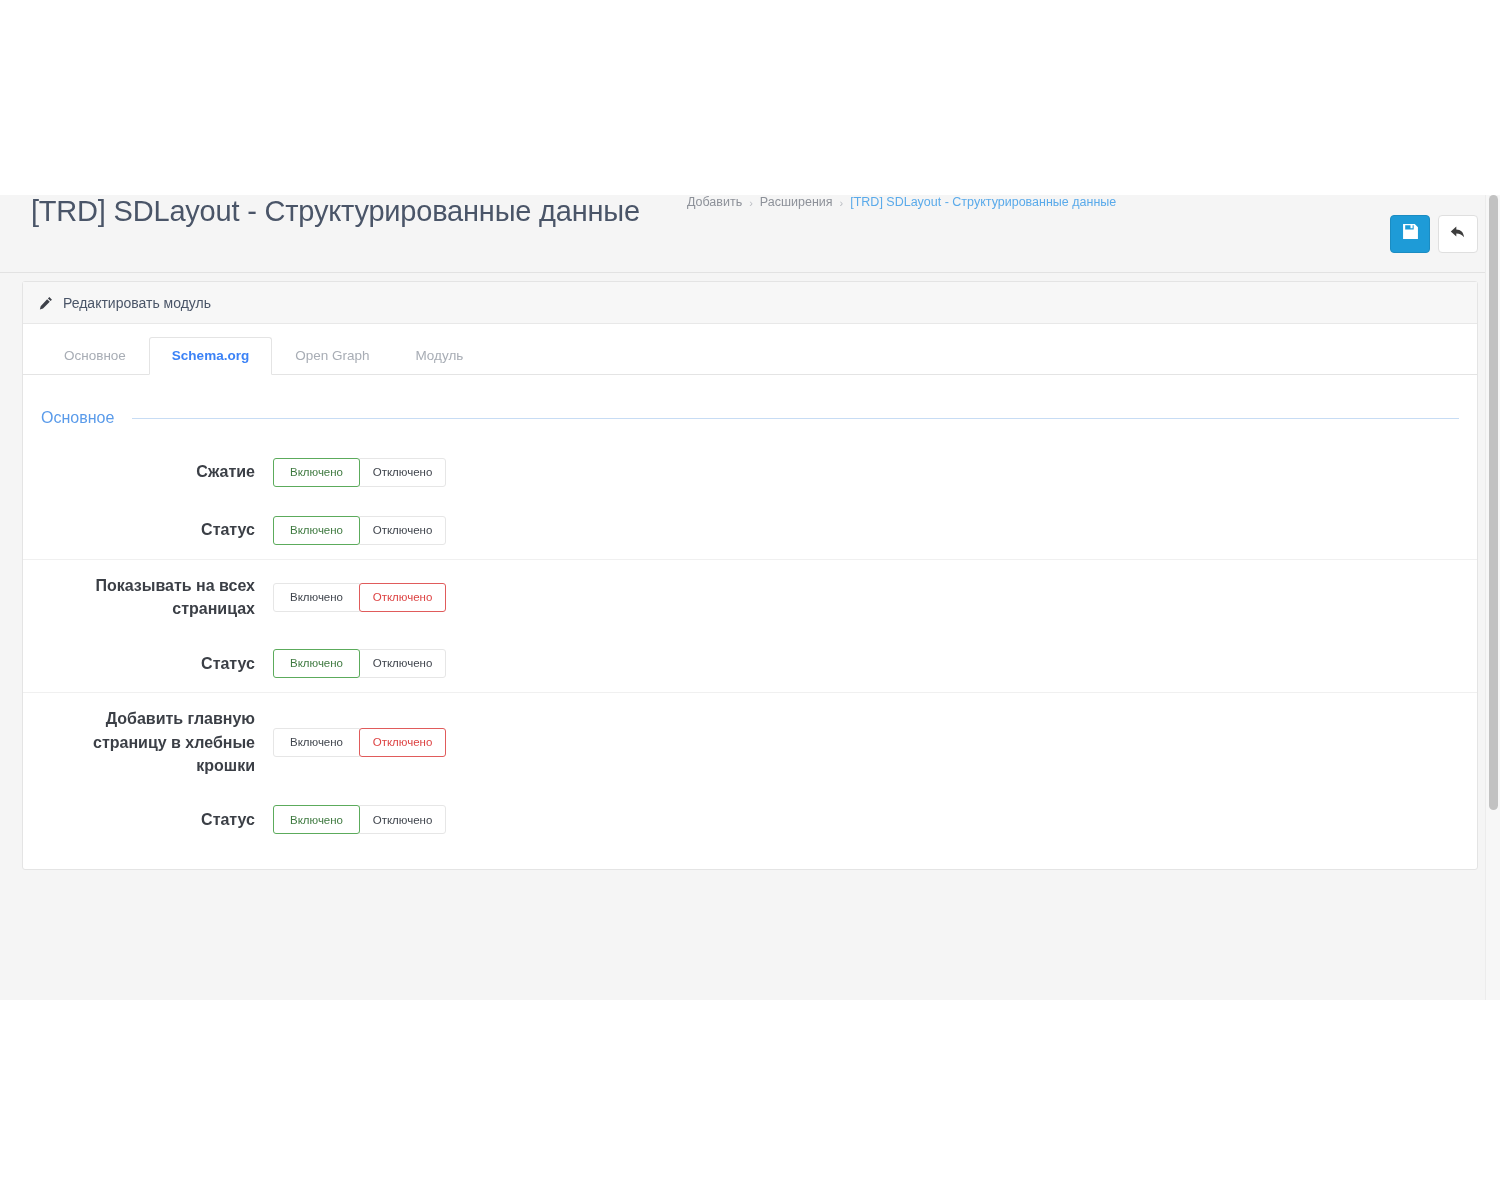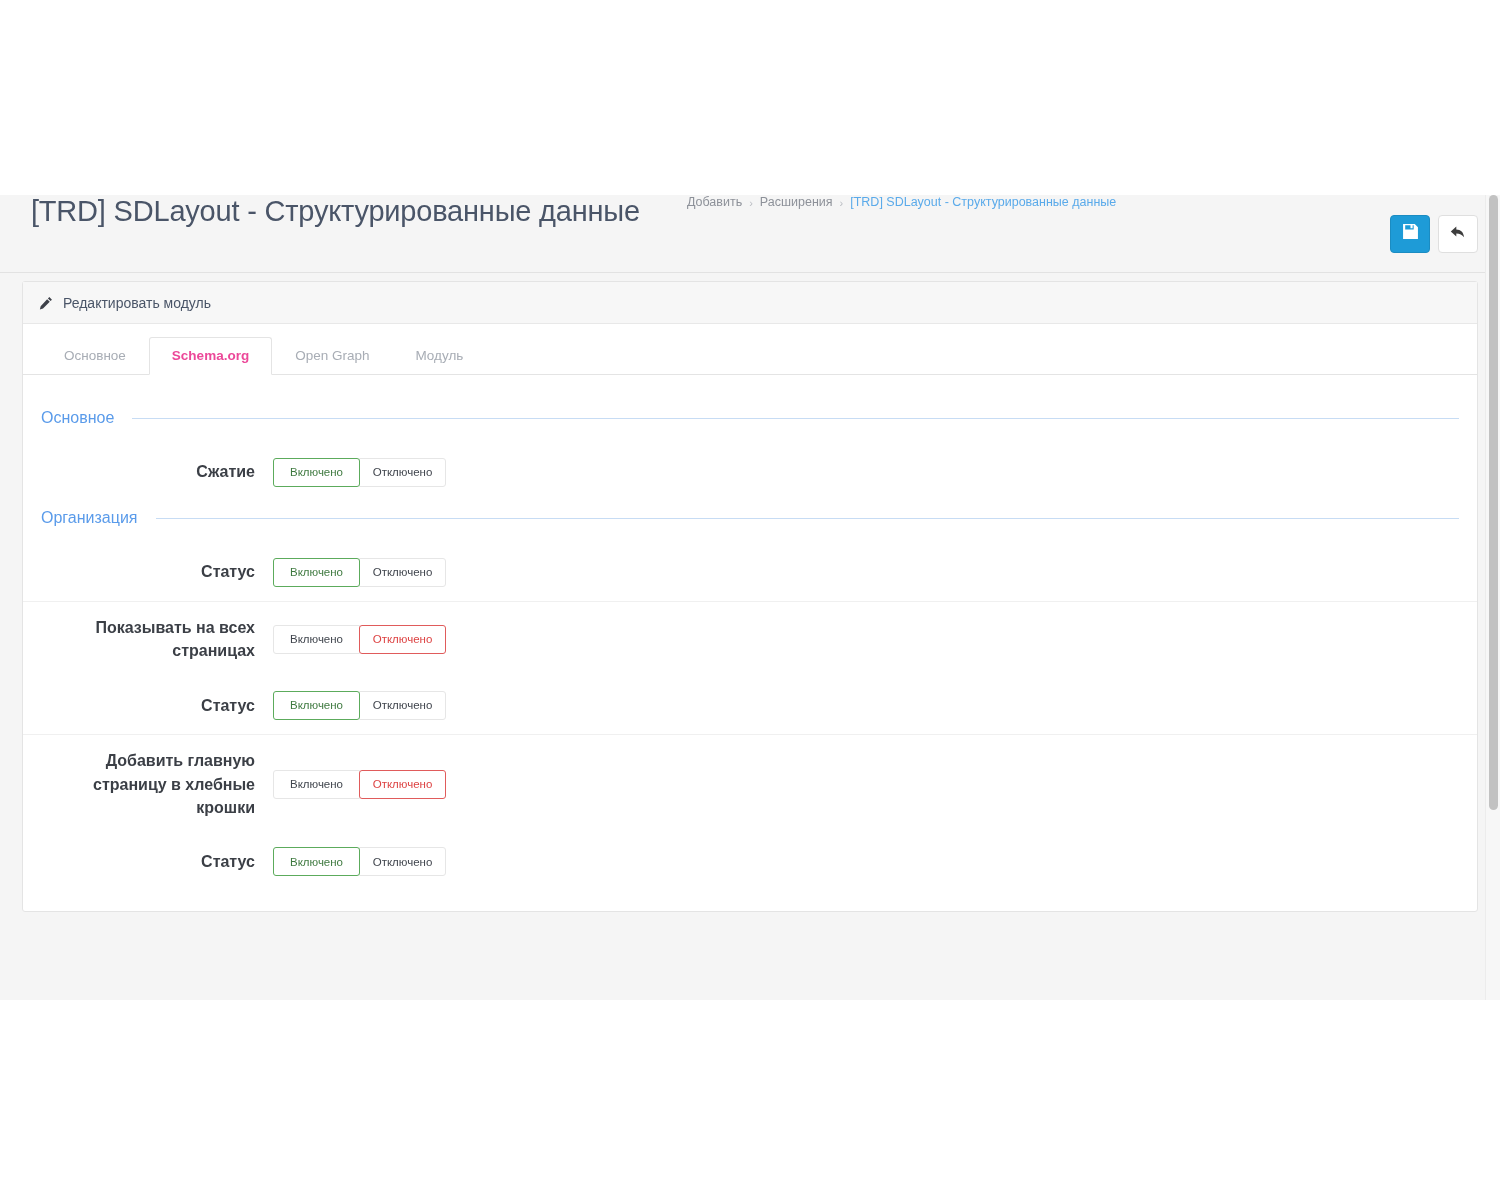--- a/index.html
+++ b/index.html
@@ -112,21 +112,21 @@
     font-size: 13.5px;
     color: #a8adb5;
     cursor: pointer;
     border: 1px solid transparent;
     border-radius: 3px 3px 0 0;
     position: relative;
     top: 1px;
     white-space: nowrap;
   }
   .tab.active {
-    color: #ec4899;
+    color: #3b82f6;
     font-weight: bold;
     background: #ffffff;
     border-color: #e4e4e4;
     border-bottom-color: #ffffff;
   }
 
   
   .form-area { padding: 26px 0 20px 0; }
 
   .section {
@@ -272,24 +272,20 @@
             <div class="section-title">Основное</div>
             <div class="section-rule"></div>
           </div>
           <div class="form-row">
             <div class="row-label">Сжатие</div>
             <div class="btn-group">
               <div class="tgl on-green">Включено</div>
               <div class="tgl">Отключено</div>
             </div>
           </div>
-          <div class="section">
-            <div class="section-title">Организация</div>
-            <div class="section-rule"></div>
-          </div>
           <div class="form-row">
             <div class="row-label">Статус</div>
             <div class="btn-group">
               <div class="tgl on-green">Включено</div>
               <div class="tgl">Отключено</div>
             </div>
           </div>
           <div class="form-row divided">
             <div class="row-label">Показывать на всех страницах</div>
             <div class="btn-group">

